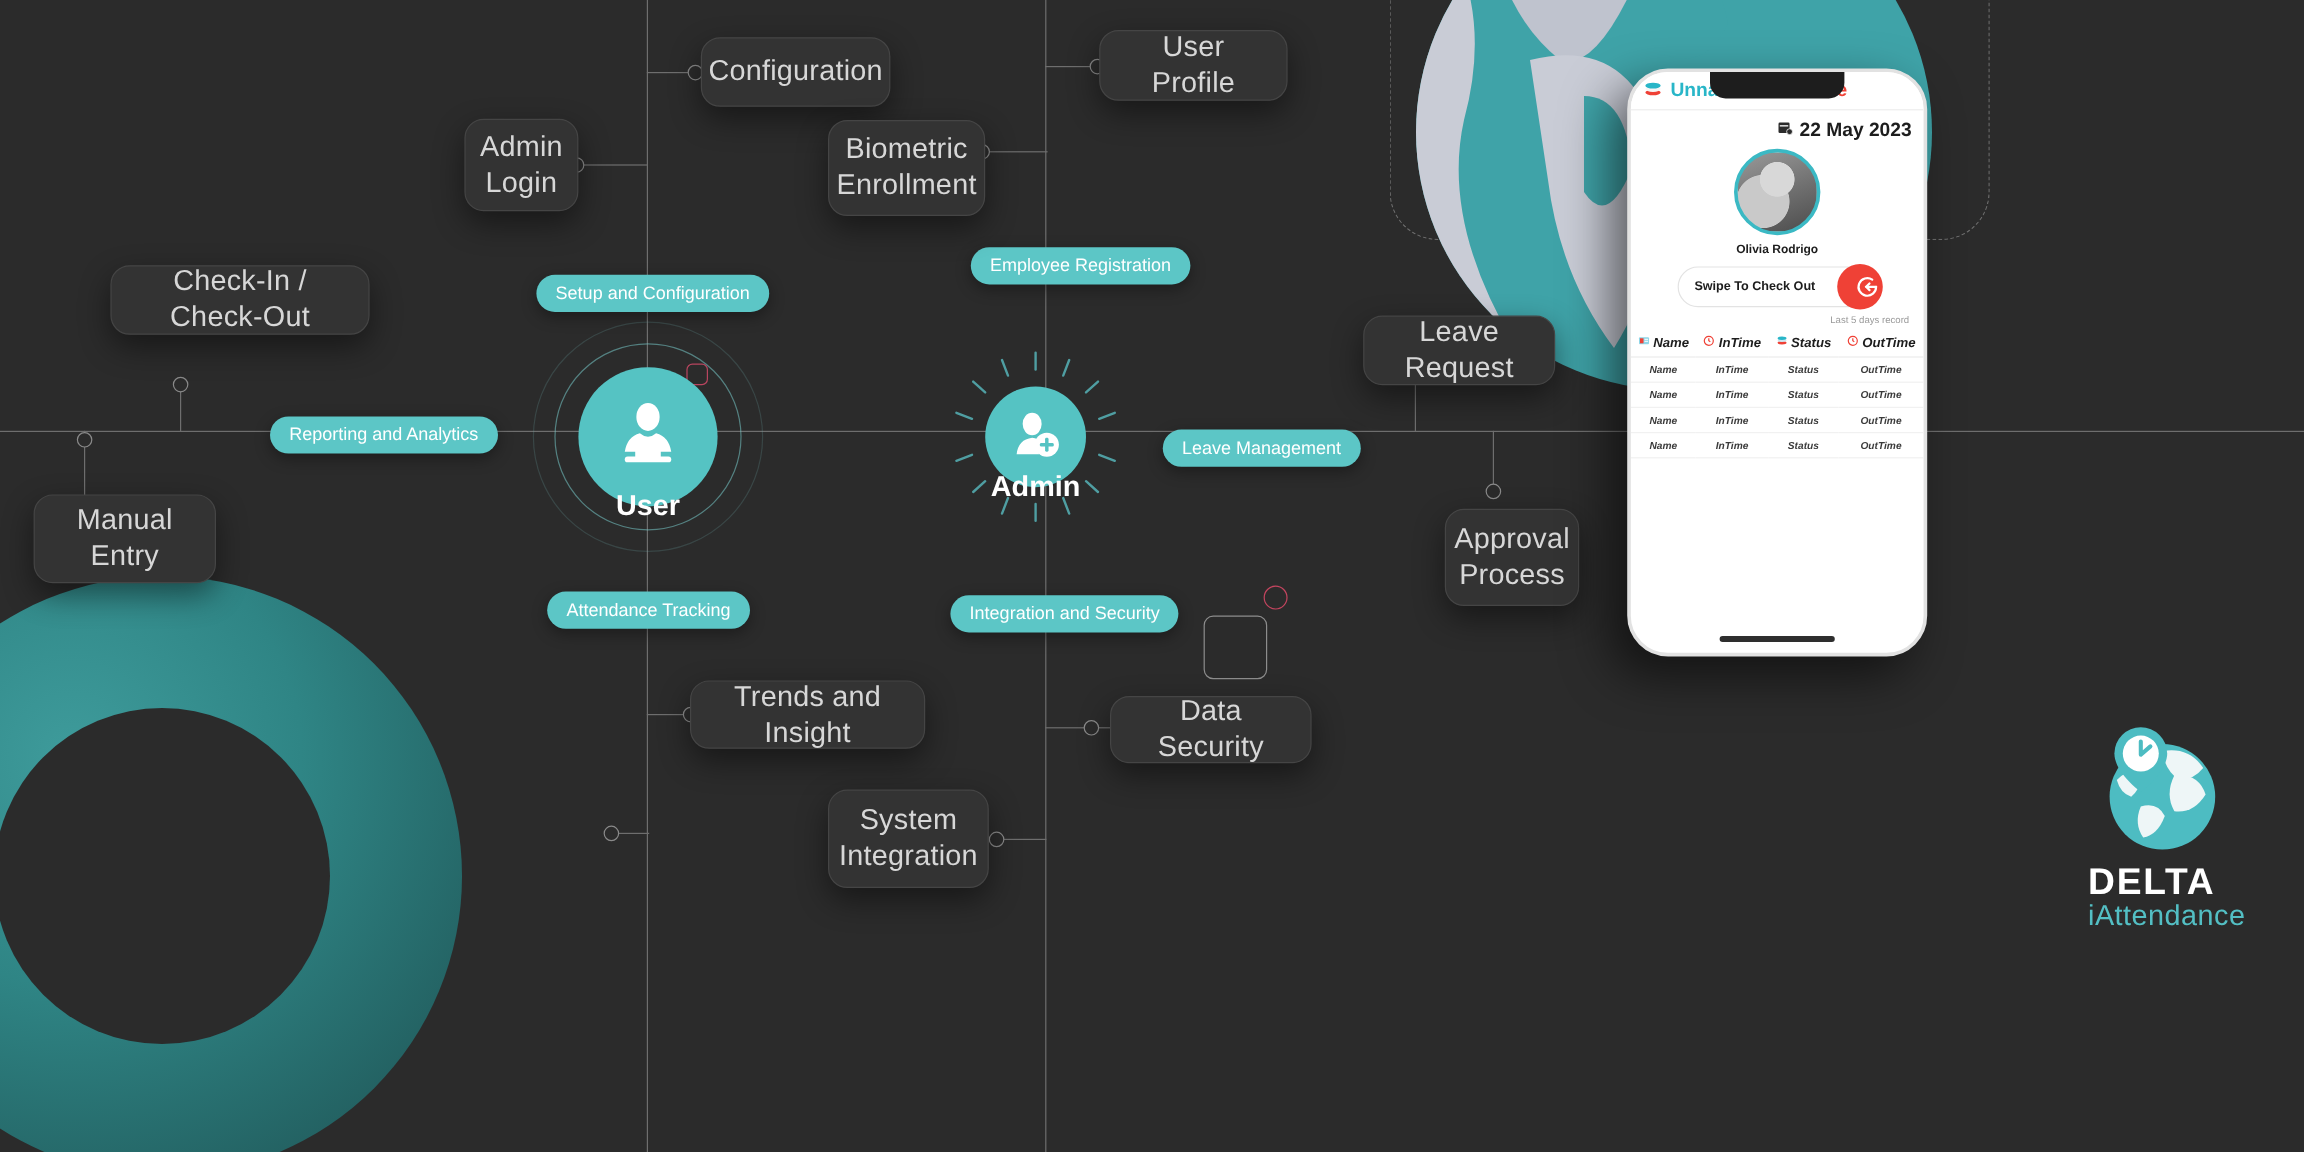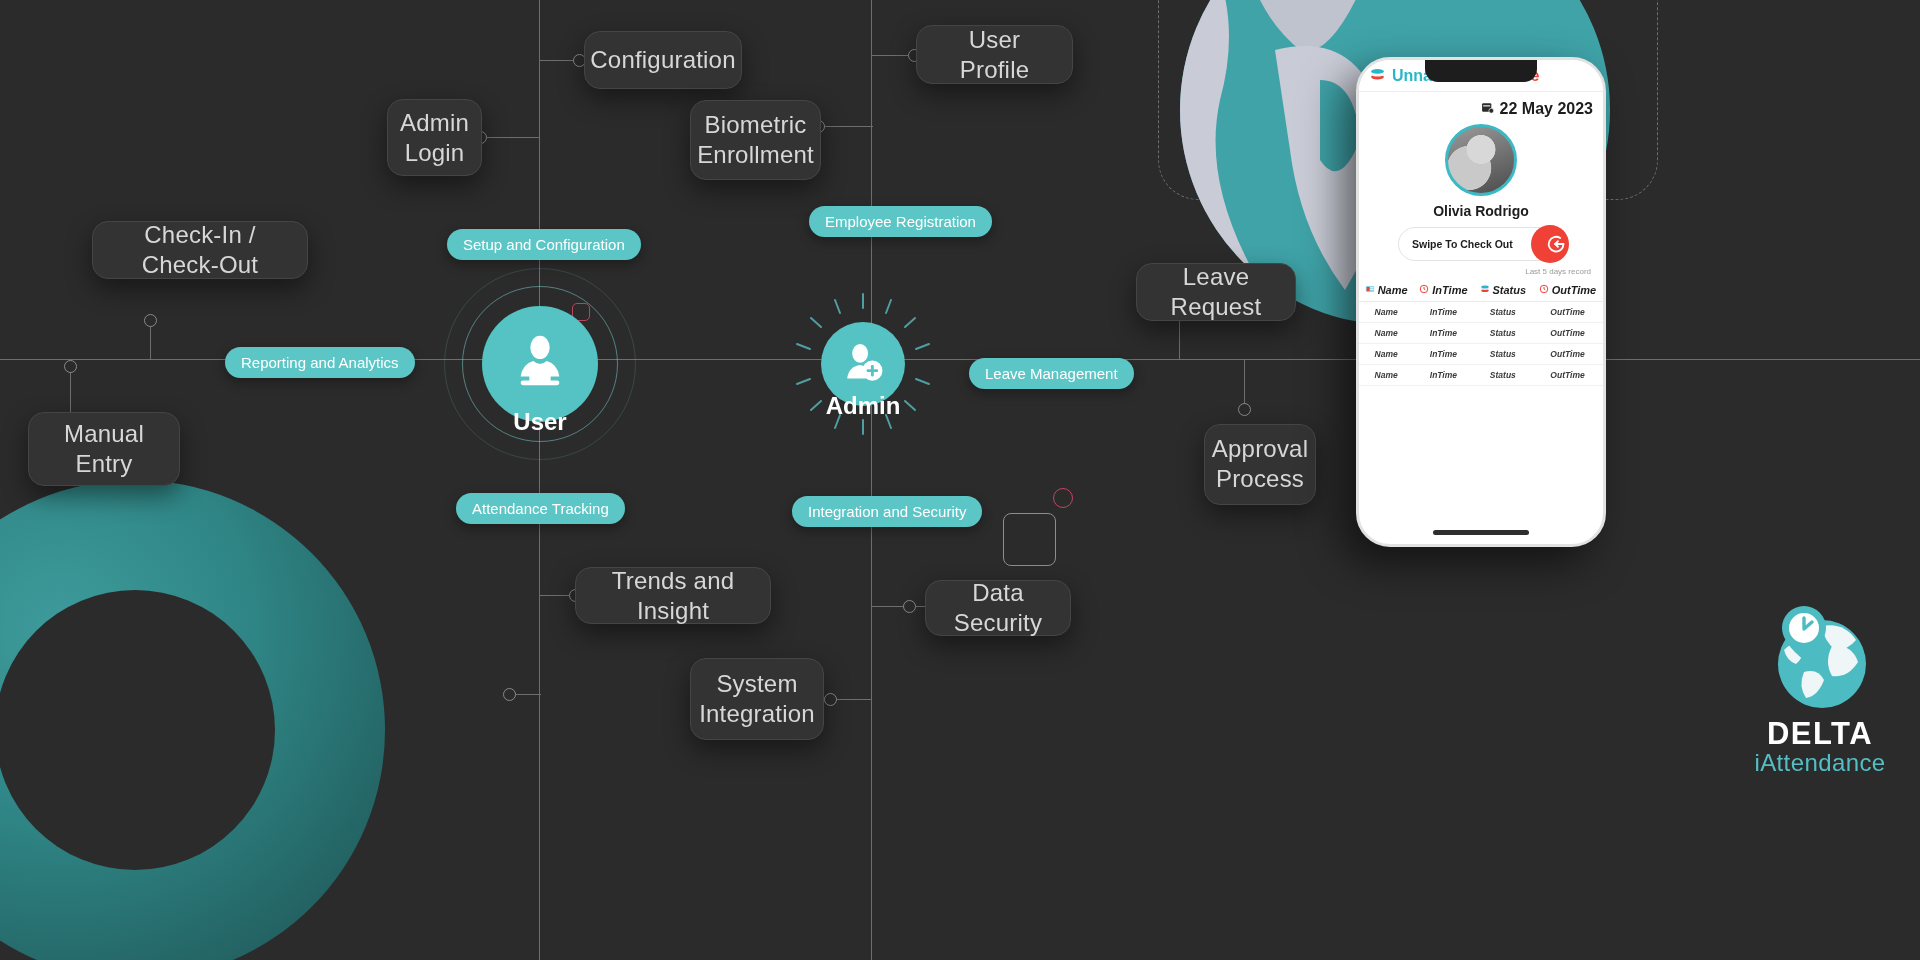--- a/index.html
+++ b/index.html
@@ -121,21 +121,21 @@
   }
   .avatar{
     width:72px; height:72px; border-radius:50%;
     border:3px solid #3bb9c4; margin:2px auto 0;
     background:
       radial-gradient(circle at 50% 34%, #d8d8d8 0 26%, rgba(0,0,0,0) 27%),
       radial-gradient(circle at 32% 62%, #c9c9c9 0 36%, rgba(0,0,0,0) 37%),
       linear-gradient(160deg,#9a9a9a,#6e6e6e 55%,#4c4c4c);
   }
   .person-name{
-    text-align:center; font-size:14px; font-weight:bold;
+    text-align:center; font-size:10px; font-weight:bold;
     color:#1d1d1d; margin-top:7px;
   }
   .swipe{
     margin:8px auto 0; width:166px; height:34px;
     border:1px solid #e3e3e3; border-radius:999px;
     display:flex; align-items:center; position:relative;
     background:#fff;
   }
   .swipe span{ font-size:10.5px; font-weight:bold; color:#1d1d1d; padding-left:13px; }
   .swipe-knob{
@@ -158,21 +158,21 @@
     text-align:center; padding:5px 2px;
     border-bottom:1px solid #f1f1f1;
   }
   .th-in{ display:inline-flex; align-items:center; gap:3px; }
   .home-bar{
     position:absolute; bottom:9px; left:50%; transform:translateX(-50%);
     width:96px; height:5px; border-radius:3px; background:#2e2e2e;
   }
 
   
-  .logo{ position:absolute; text-align:center; }
+  .logo{ position:absolute; text-align:left; }
   .logo-delta{
     color:#ffffff; font-size:31px; font-weight:bold; letter-spacing:1.5px;
   }
   .logo-sub{
     color:#53bfc4; font-size:24px; letter-spacing:.4px; margin-top:-3px;
   }
 </style>
 </head>
 <body>
 
@@ -329,30 +329,30 @@
     </div>
 
   <div class="node" style="left:28px; top:412px; width:152px; height:74px;">
       <span>Manual Entry</span>
     </div>
 
   <div class="node" style="left:1136px; top:263px; width:160px; height:58px;">
       <span>Leave Request</span>
     </div>
 
-  <div class="node" style="left:1204px; top:424px; width:112px; height:81px;align-items:flex-end;">
+  <div class="node" style="left:1204px; top:424px; width:112px; height:81px;">
       <span>Approval Process</span>
     </div>
 
   <div class="node" style="left:575px; top:567px; width:196px; height:57px;">
       <span>Trends and Insight</span>
     </div>
 
 
-  <div class="node" style="left:925px; top:580px; width:146px; height:56px;">
+  <div class="node" style="left:925px; top:580px; width:168px; height:56px;">
       <span>Data Security</span>
     </div>
 
   <div class="node" style="left:690px; top:658px; width:134px; height:82px;">
       <span>System Integration</span>
     </div>
 
   <div class="phone" style="left:1356px; top:57px; width:250px; height:490px;">
     <div class="phone-notch"></div>
 

